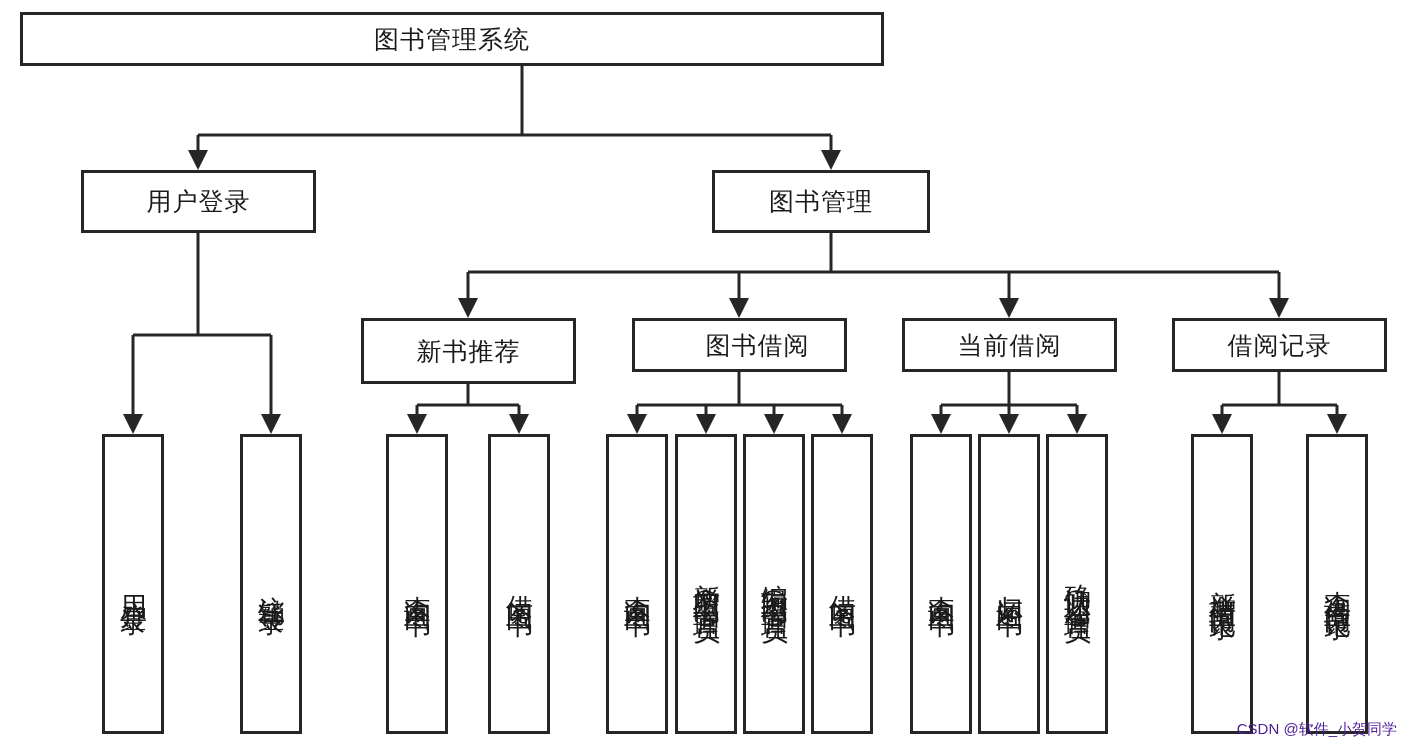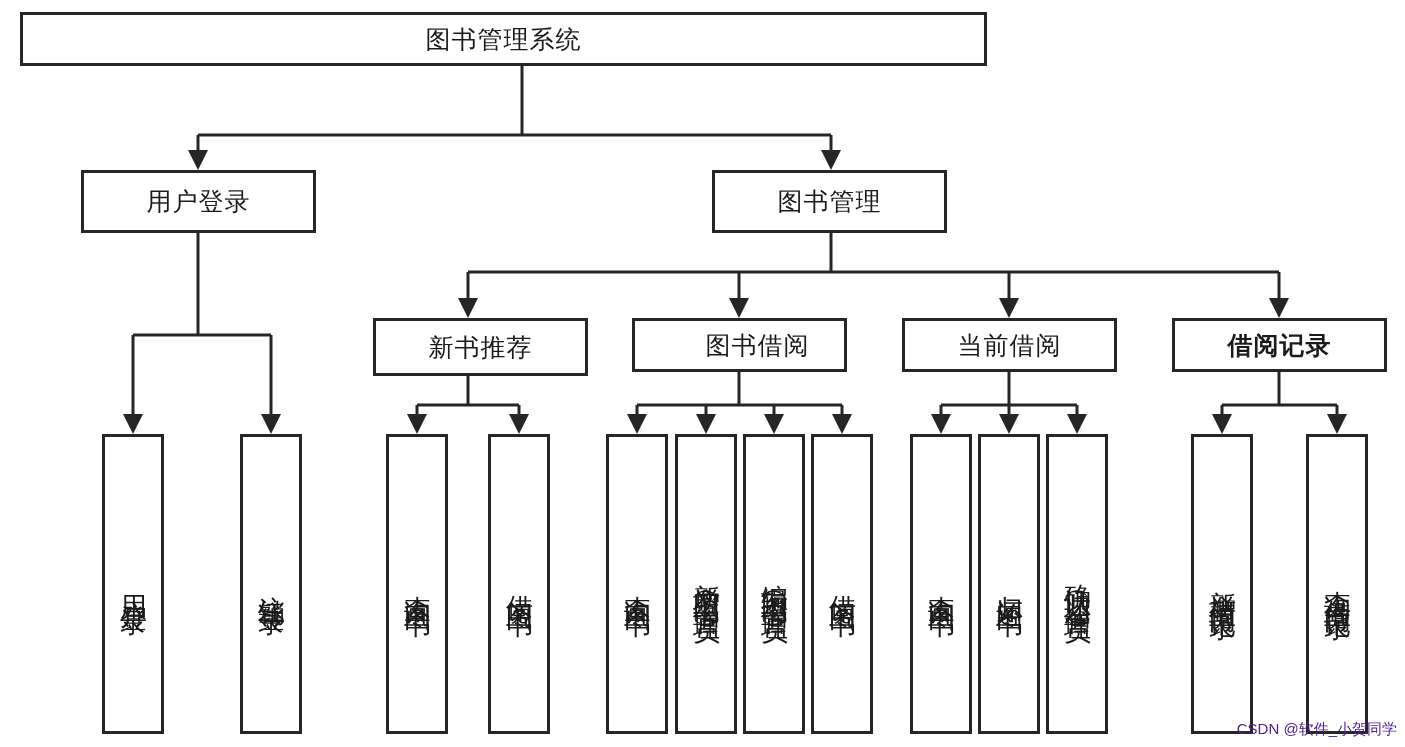--- a/index.html
+++ b/index.html
@@ -129,41 +129,41 @@
     <polygon points="1067,414 1087,414 1077,434"></polygon>
 
     <line x1="1279" y1="372" x2="1279" y2="405"></line>
     <line x1="1222" y1="405" x2="1337" y2="405"></line>
     <line x1="1222" y1="405" x2="1222" y2="416"></line>
     <polygon points="1212,414 1232,414 1222,434"></polygon>
     <line x1="1337" y1="405" x2="1337" y2="416"></line>
     <polygon points="1327,414 1347,414 1337,434"></polygon>
   </svg>
 
-  <div class="node h" style="left:20px; top:12px; width:967px; height:54px;">
+  <div class="node h" style="left:20px; top:12px; width:864px; height:54px;">
     <span>图书管理系统</span>
   </div>
 
   <div class="node h" style="left:81px; top:170px; width:235px; height:63px;">
     <span>用户登录</span>
   </div>
-  <div class="node h" style="left:712px; top:170px; width:235px; height:63px;">
+  <div class="node h" style="left:712px; top:170px; width:218px; height:63px;">
     <span>图书管理</span>
   </div>
 
-  <div class="node h" style="left:373px; top:318px; width:215px; height:58px;">
+  <div class="node h" style="left:361px; top:318px; width:215px; height:66px;">
     <span>新书推荐</span>
   </div>
   <div class="node h" style="left:632px; top:318px; width:215px; height:54px;padding-left:36px;">
     <span>图书借阅</span>
   </div>
   <div class="node h" style="left:902px; top:318px; width:215px; height:54px;text-align:right;">
     <span>当前借阅</span>
   </div>
-  <div class="node h" style="left:1172px; top:318px; width:215px; height:54px;font-weight:bold;">
+  <div class="node h" style="left:1172px; top:318px; width:215px; height:54px;">
     <span>借阅记录</span>
   </div>
 
   <div class="node v" style="left:102px; top:434px; width:62px; height:300px;">
     <span class="vtext">用户登录</span>
   </div>
   <div class="node v" style="left:240px; top:434px; width:62px; height:300px;">
     <span class="vtext">注销登录</span>
   </div>
 

